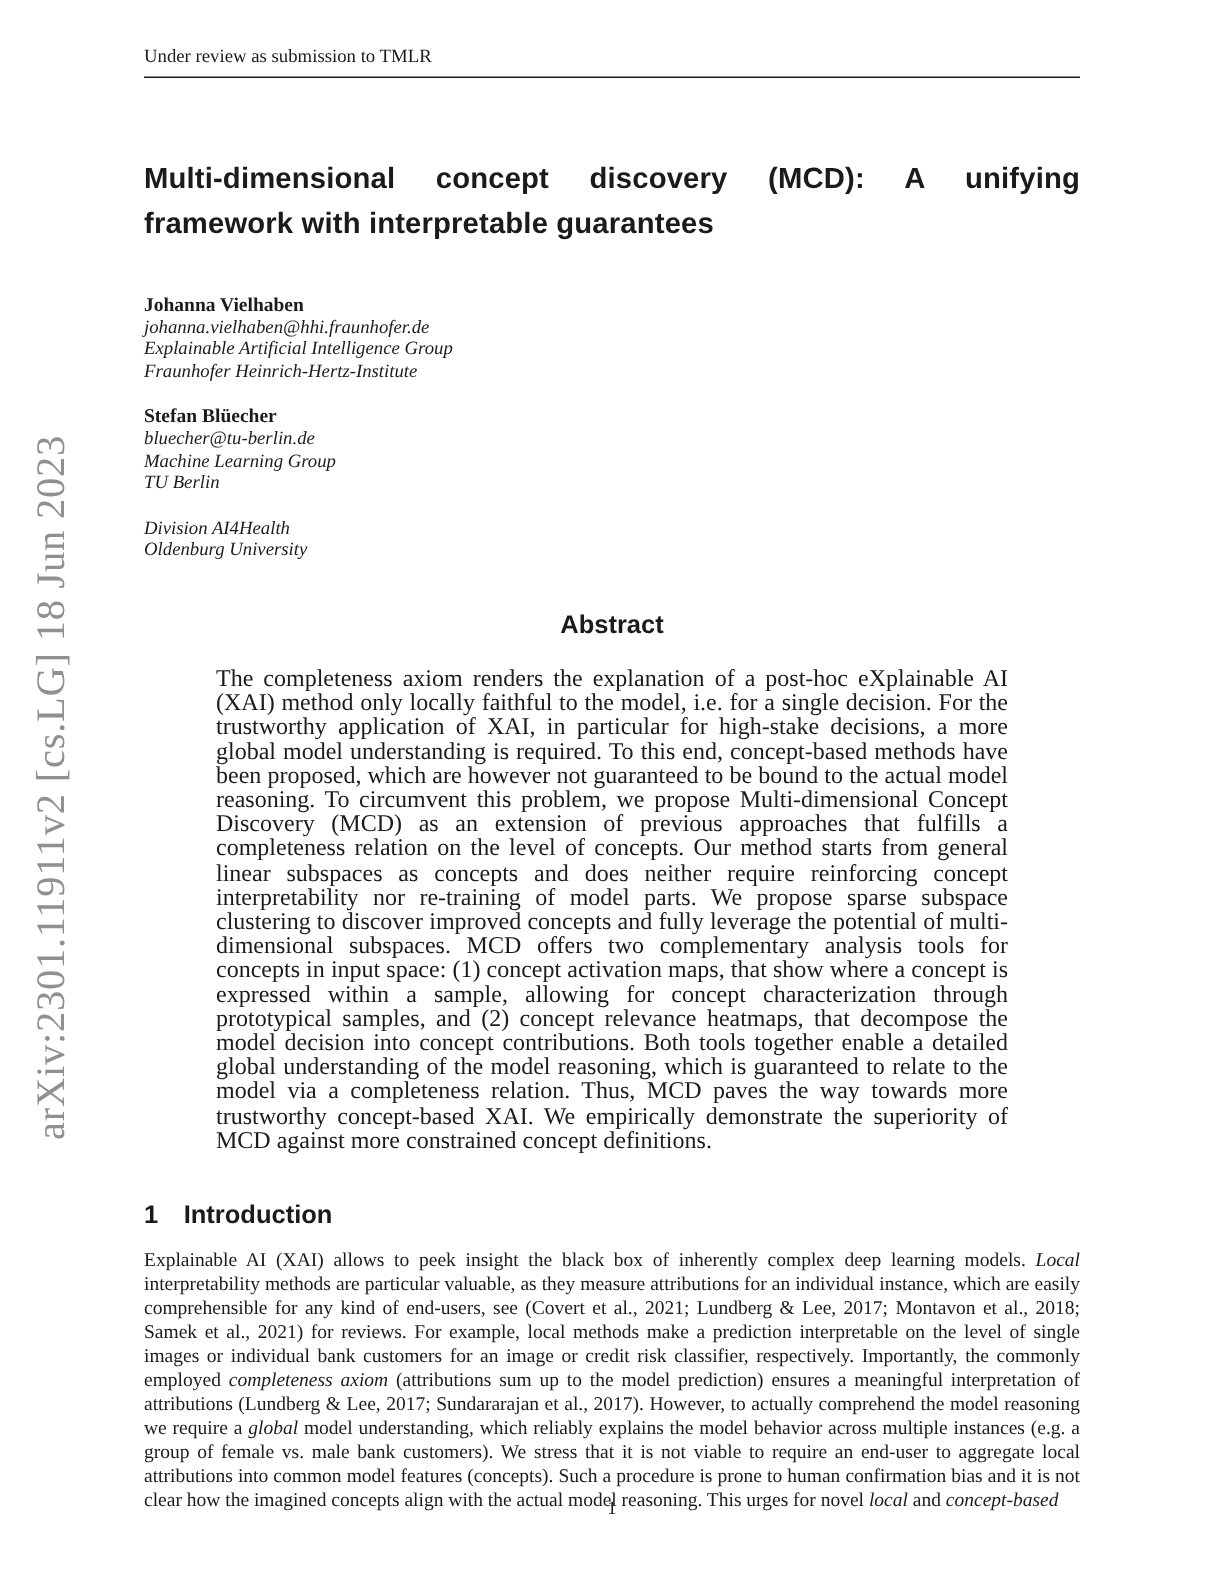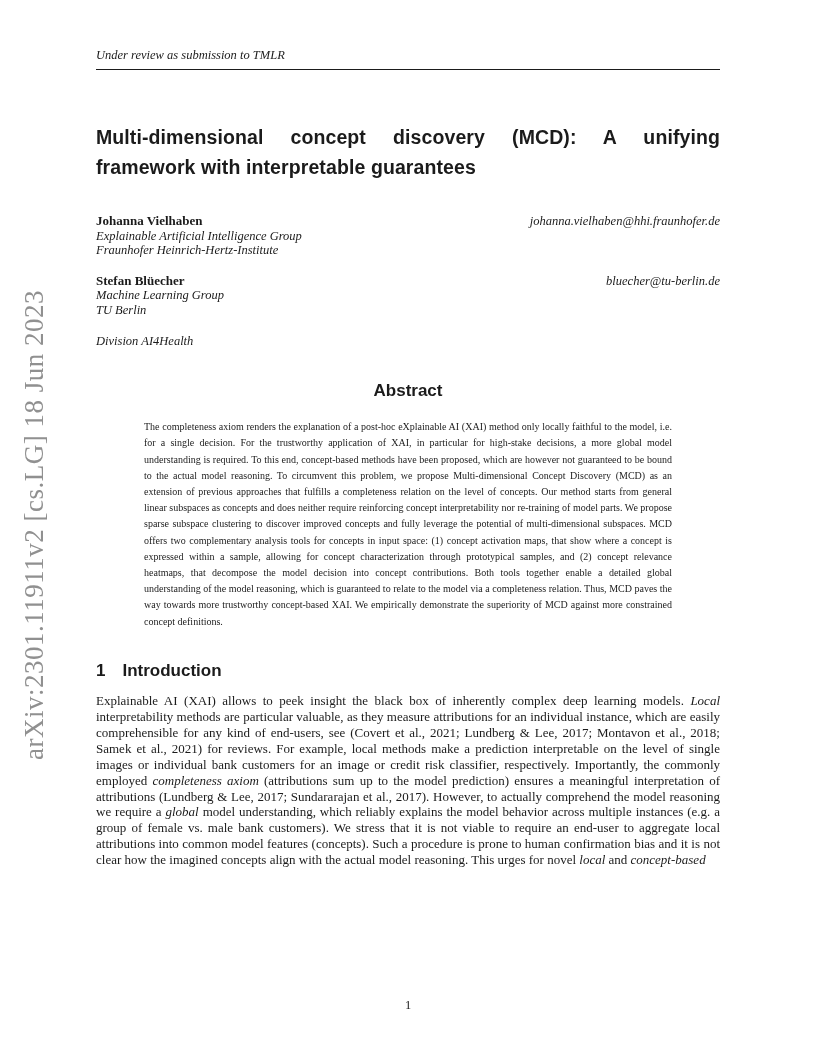--- a/index.html
+++ b/index.html
@@ -19,60 +19,60 @@
     top: 525px;
     transform: translate(-50%, -50%) rotate(-90deg);
     white-space: nowrap;
     font-family: "Liberation Serif", serif;
     font-size: 27px;
     color: #909090;
     letter-spacing: 0.5px;
   }
   .content { margin: 0 96px; width: 624px; }
   .running-header {
-    padding-top: 48px;
+    padding-top: 30px;
     padding-bottom: 6px;
     border-bottom: 1px solid #1b1b1b;
     font-size: 12.5px;
     line-height: 15px;
-    font-style: italic;
   }
   .title {
     margin-top: 52px;
     font-family: "Liberation Sans", sans-serif;
     font-weight: bold;
     font-size: 19.5px;
     line-height: 30px;
     letter-spacing: 0.1px;
   }
   .title-line { display: block; }
   .title-line.l1 { text-align: justify; text-align-last: justify; }
   .authors { margin-top: 32px; }
   .author { margin-bottom: 16px; }
   .author-row {
     display: flex;
     justify-content: space-between;
     align-items: baseline;
     line-height: 14.6px;
+    flex-direction: column;
   }
   .author-name { font-weight: bold; font-size: 13px; }
   .author-email { font-style: italic; font-size: 12.5px; }
   .affil { font-style: italic; font-size: 12.5px; line-height: 14.6px; }
   .abstract-heading {
     margin-top: 34px;
     text-align: center;
     font-family: "Liberation Sans", sans-serif;
     font-weight: bold;
     font-size: 17px;
     line-height: 18px;
   }
   .abstract-text {
     margin: 19px 48px 0 48px;
     text-align: justify;
-    font-size: 10px;
+    font-size: 16px;
     line-height: 16.2px;
   }
   .section-heading {
     margin-top: 31px;
     font-family: "Liberation Sans", sans-serif;
     font-weight: bold;
     font-size: 17px;
     line-height: 19px;
   }
   .sec-num { display: inline-block; margin-right: 17px; }
@@ -126,20 +126,21 @@
         <div class="author-row">
           <span class="author-name">Stefan Blüecher</span>
           <span class="author-email">bluecher@tu-berlin.de</span>
         </div>
         <div class="affil">Machine Learning Group</div>
         <div class="affil">TU Berlin</div>
       </div>
 
       <div class="author">
         <div class="affil">Division AI4Health</div>
+        <div class="affil">Oldenburg University</div>
       </div>
 
     </div>
 
     <div>
       <div class="abstract-heading">Abstract</div>
       <p class="abstract-text">The completeness axiom renders the explanation of a post-hoc eXplainable AI (XAI) method only locally faithful to the model, i.e. for a single decision. For the trustworthy application of XAI, in particular for high-stake decisions, a more global model understanding is required. To this end, concept-based methods have been proposed, which are however not guaranteed to be bound to the actual model reasoning. To circumvent this problem, we propose Multi-dimensional Concept Discovery (MCD) as an extension of previous approaches that fulfills a completeness relation on the level of concepts. Our method starts from general linear subspaces as concepts and does neither require reinforcing concept interpretability nor re-training of model parts. We propose sparse subspace clustering to discover improved concepts and fully leverage the potential of multi-dimensional subspaces. MCD offers two complementary analysis tools for concepts in input space: (1) concept activation maps, that show where a concept is expressed within a sample, allowing for concept characterization through prototypical samples, and (2) concept relevance heatmaps, that decompose the model decision into concept contributions. Both tools together enable a detailed global understanding of the model reasoning, which is guaranteed to relate to the model via a completeness relation. Thus, MCD paves the way towards more trustworthy concept-based XAI. We empirically demonstrate the superiority of MCD against more constrained concept definitions.</p>
     </div>
 
     <h2 class="section-heading">

